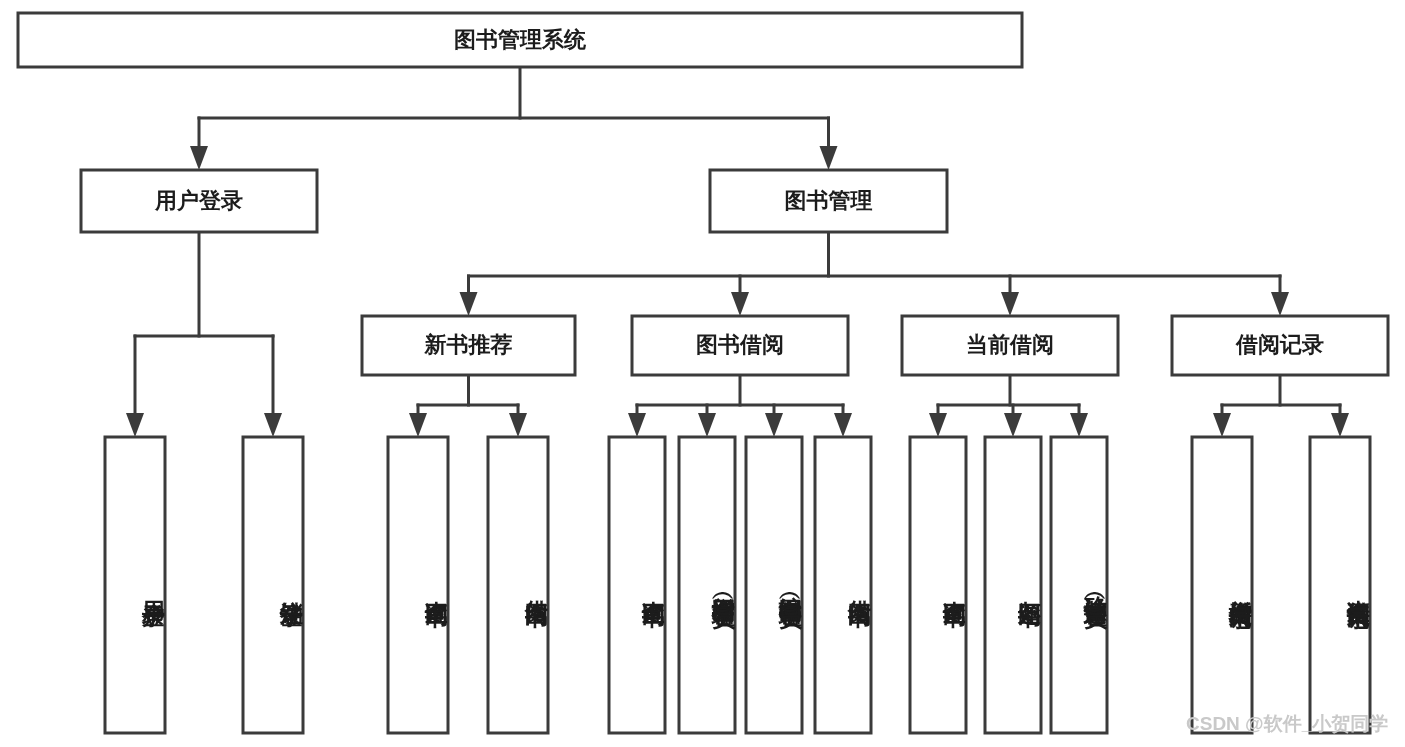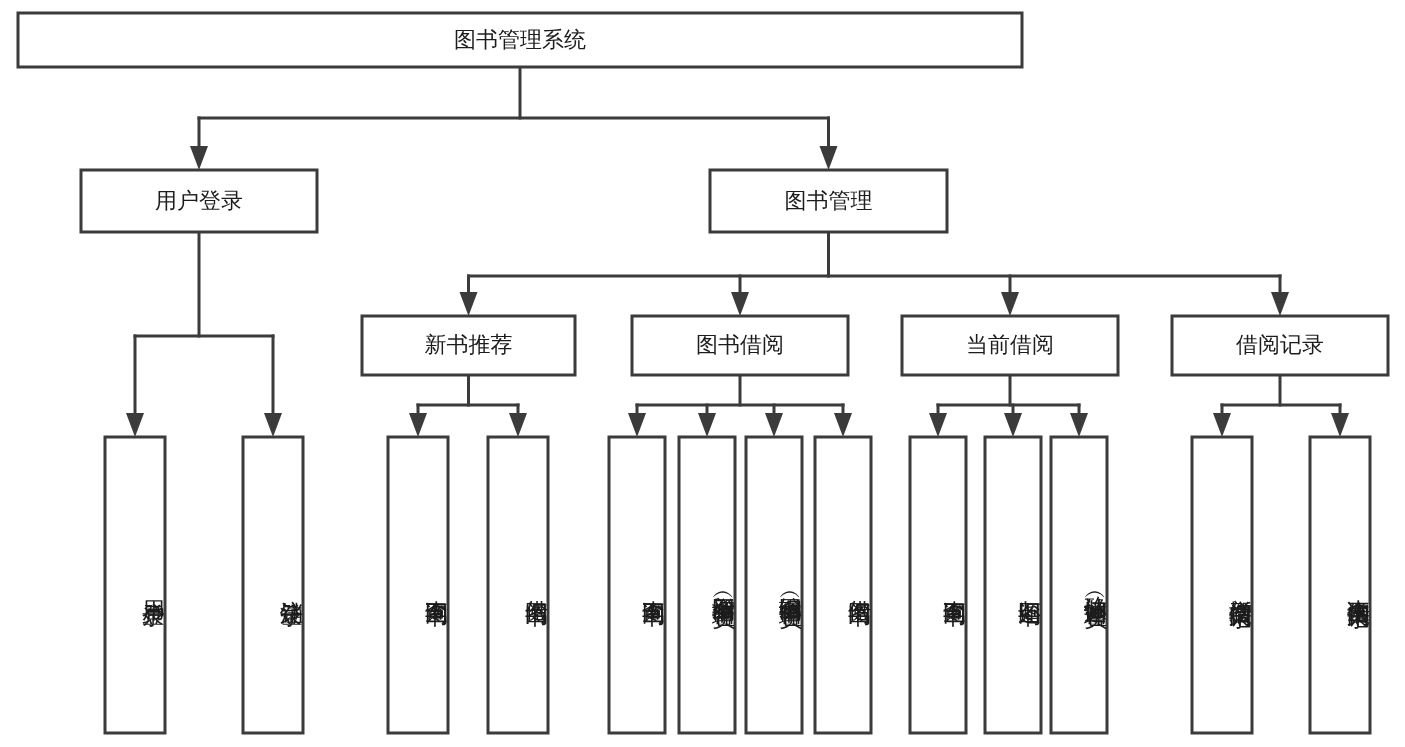--- a/index.html
+++ b/index.html
@@ -11,20 +11,21 @@
     width: 1405px;
     height: 747px;
     font-family: "Liberation Sans", "DejaVu Sans", sans-serif;
     overflow: hidden;
     position: relative;
   }
   #diagram-root {
     position: relative;
     width: 1405px;
     height: 747px;
+    font-weight: bold;
   }
   svg.diagram-svg {
     position: absolute;
     top: 0;
     left: 0;
     width: 1405px;
     height: 747px;
   }
   .node-box {
     fill: #ffffff;
@@ -177,13 +178,14 @@
       <div class="vlabel" style="left: 679px; top: 447px; width: 56px; height: 276px;">新增图书（管理员）</div>
       <div class="vlabel" style="left: 746px; top: 447px; width: 56px; height: 276px;">编辑图书（管理员）</div>
       <div class="vlabel" style="left: 815px; top: 447px; width: 56px; height: 276px;">借阅图书</div>
       <div class="vlabel" style="left: 910px; top: 447px; width: 56px; height: 276px;">查询图书</div>
       <div class="vlabel" style="left: 985px; top: 447px; width: 56px; height: 276px;">归还图书</div>
       <div class="vlabel" style="left: 1051px; top: 447px; width: 56px; height: 276px;">确认归还（管理员）</div>
       <div class="vlabel" style="left: 1192px; top: 447px; width: 60px; height: 276px;">新增借阅记录</div>
       <div class="vlabel" style="left: 1310px; top: 447px; width: 60px; height: 276px;">查询借阅记录</div>
     </div>
 
+  <div class="watermark">CSDN @软件_小贺同学</div>
 </div>
 
 </body></html>

